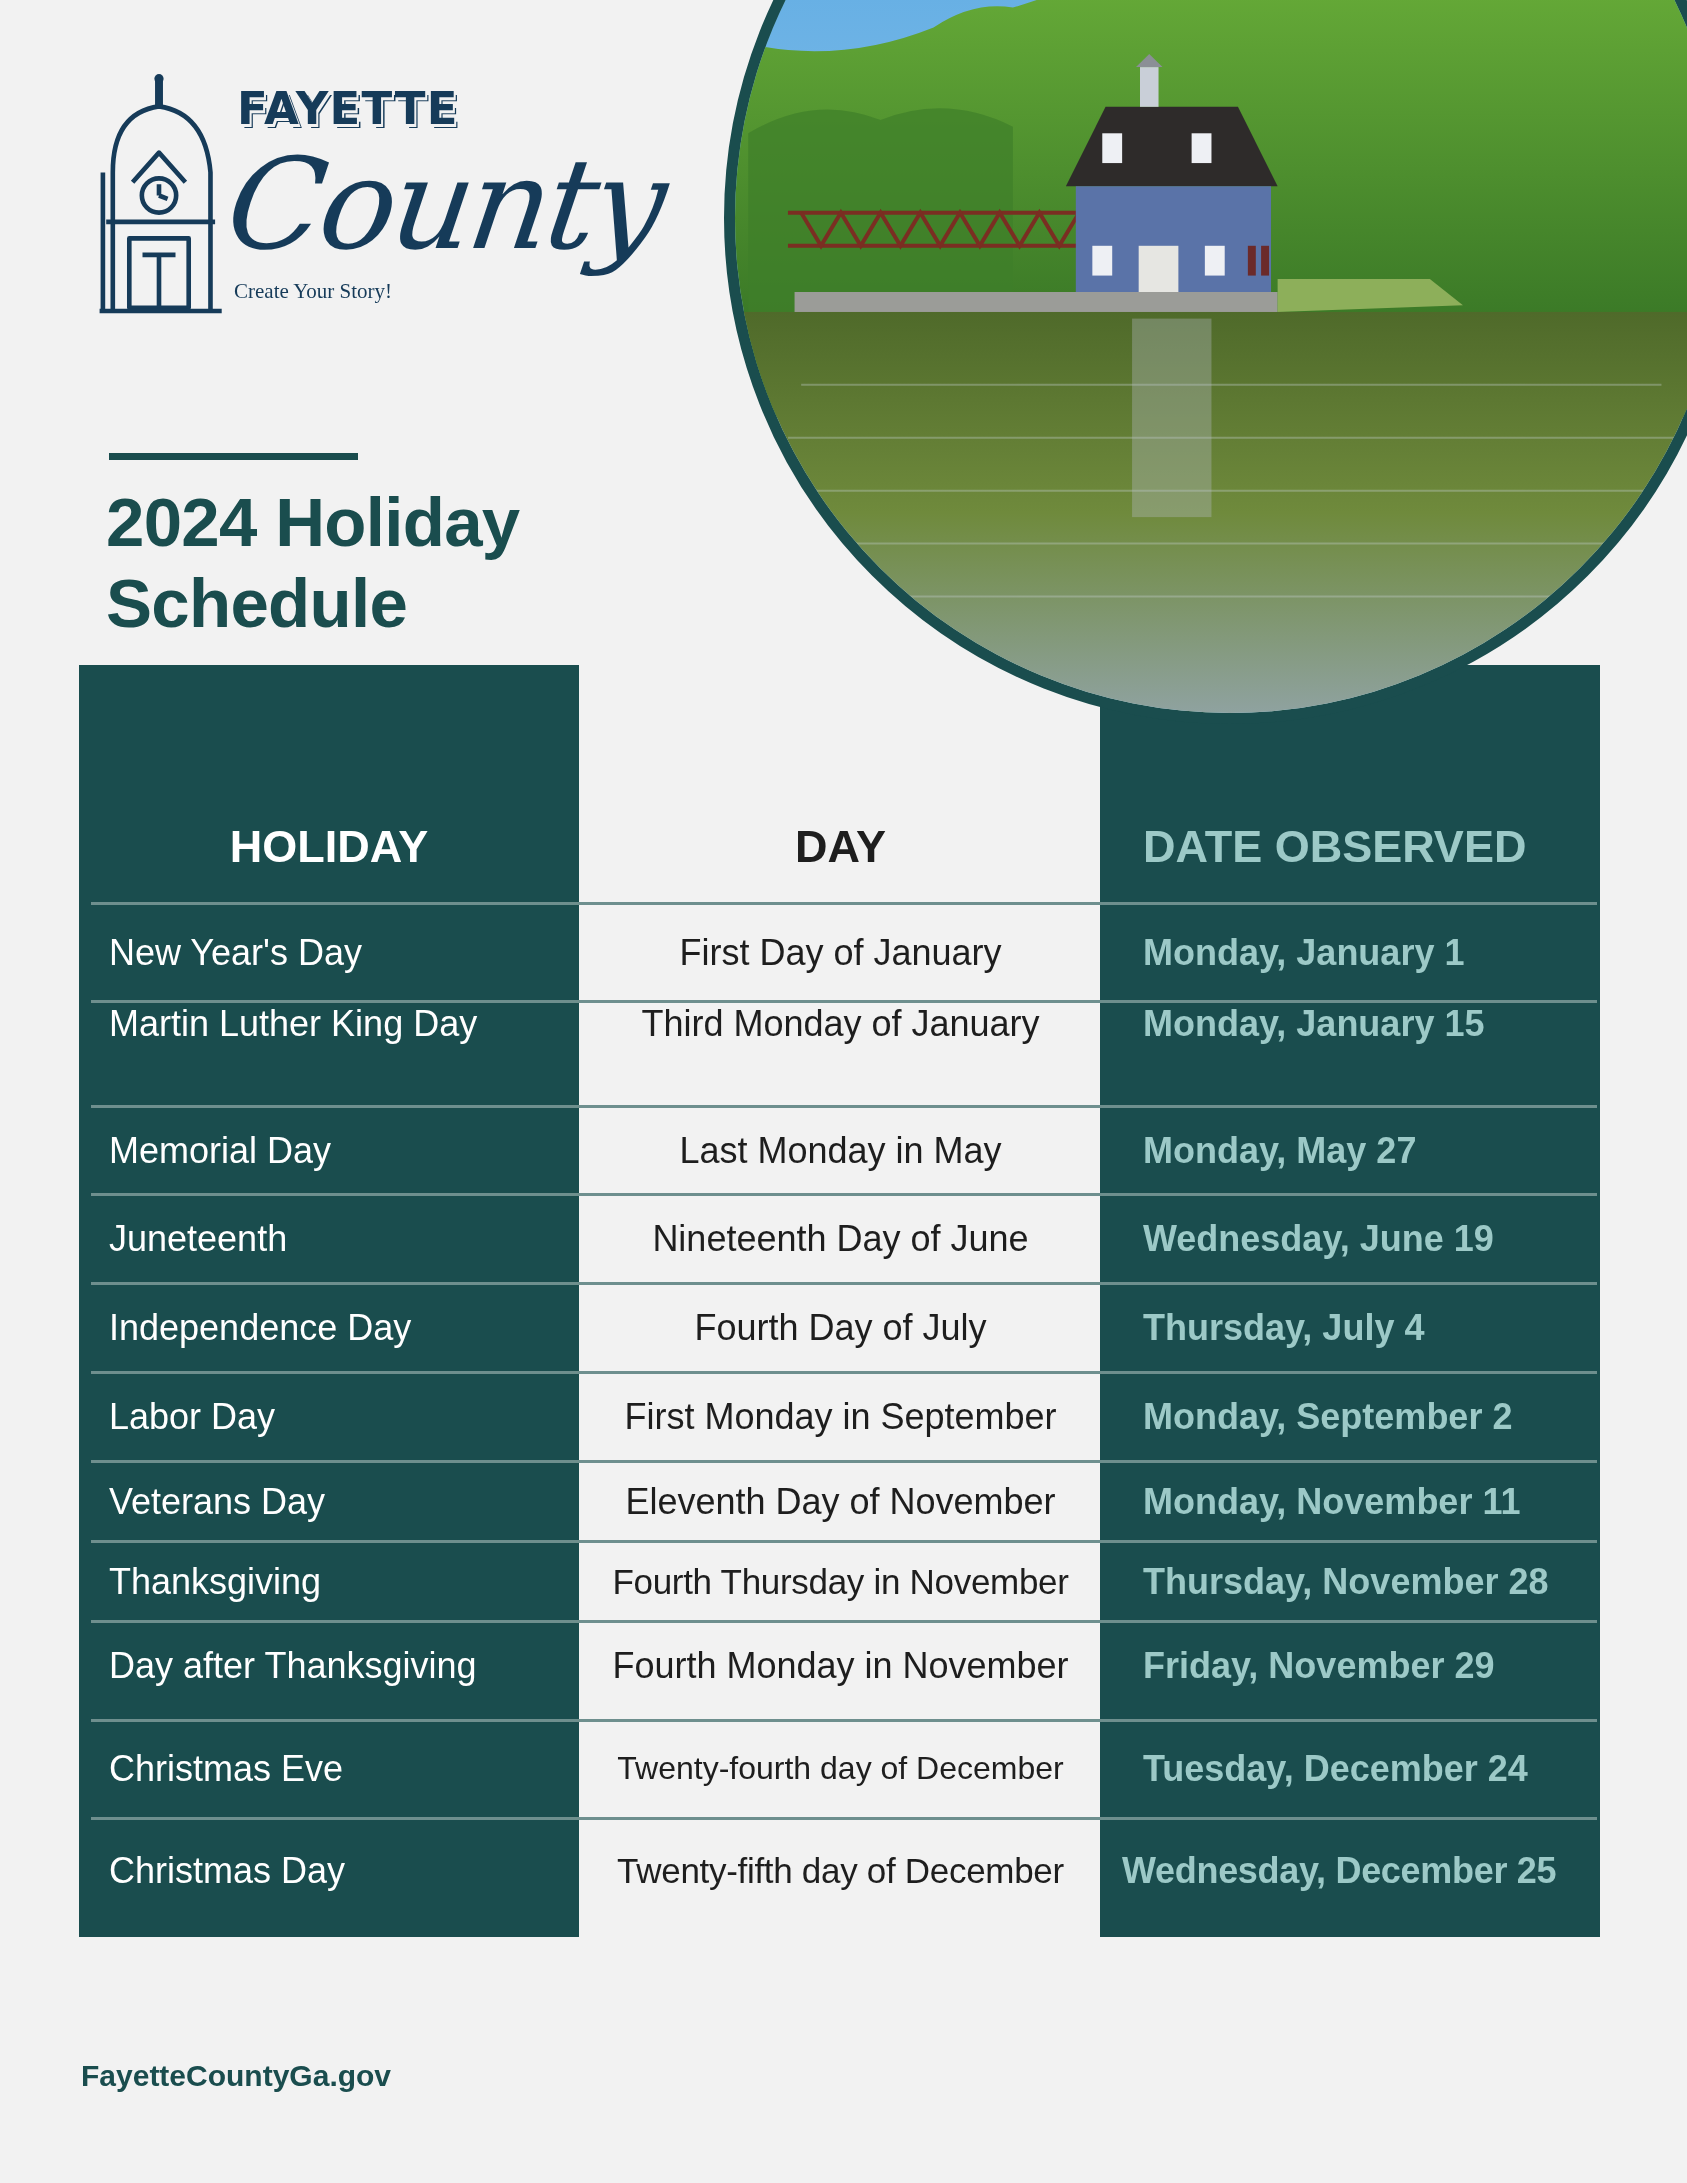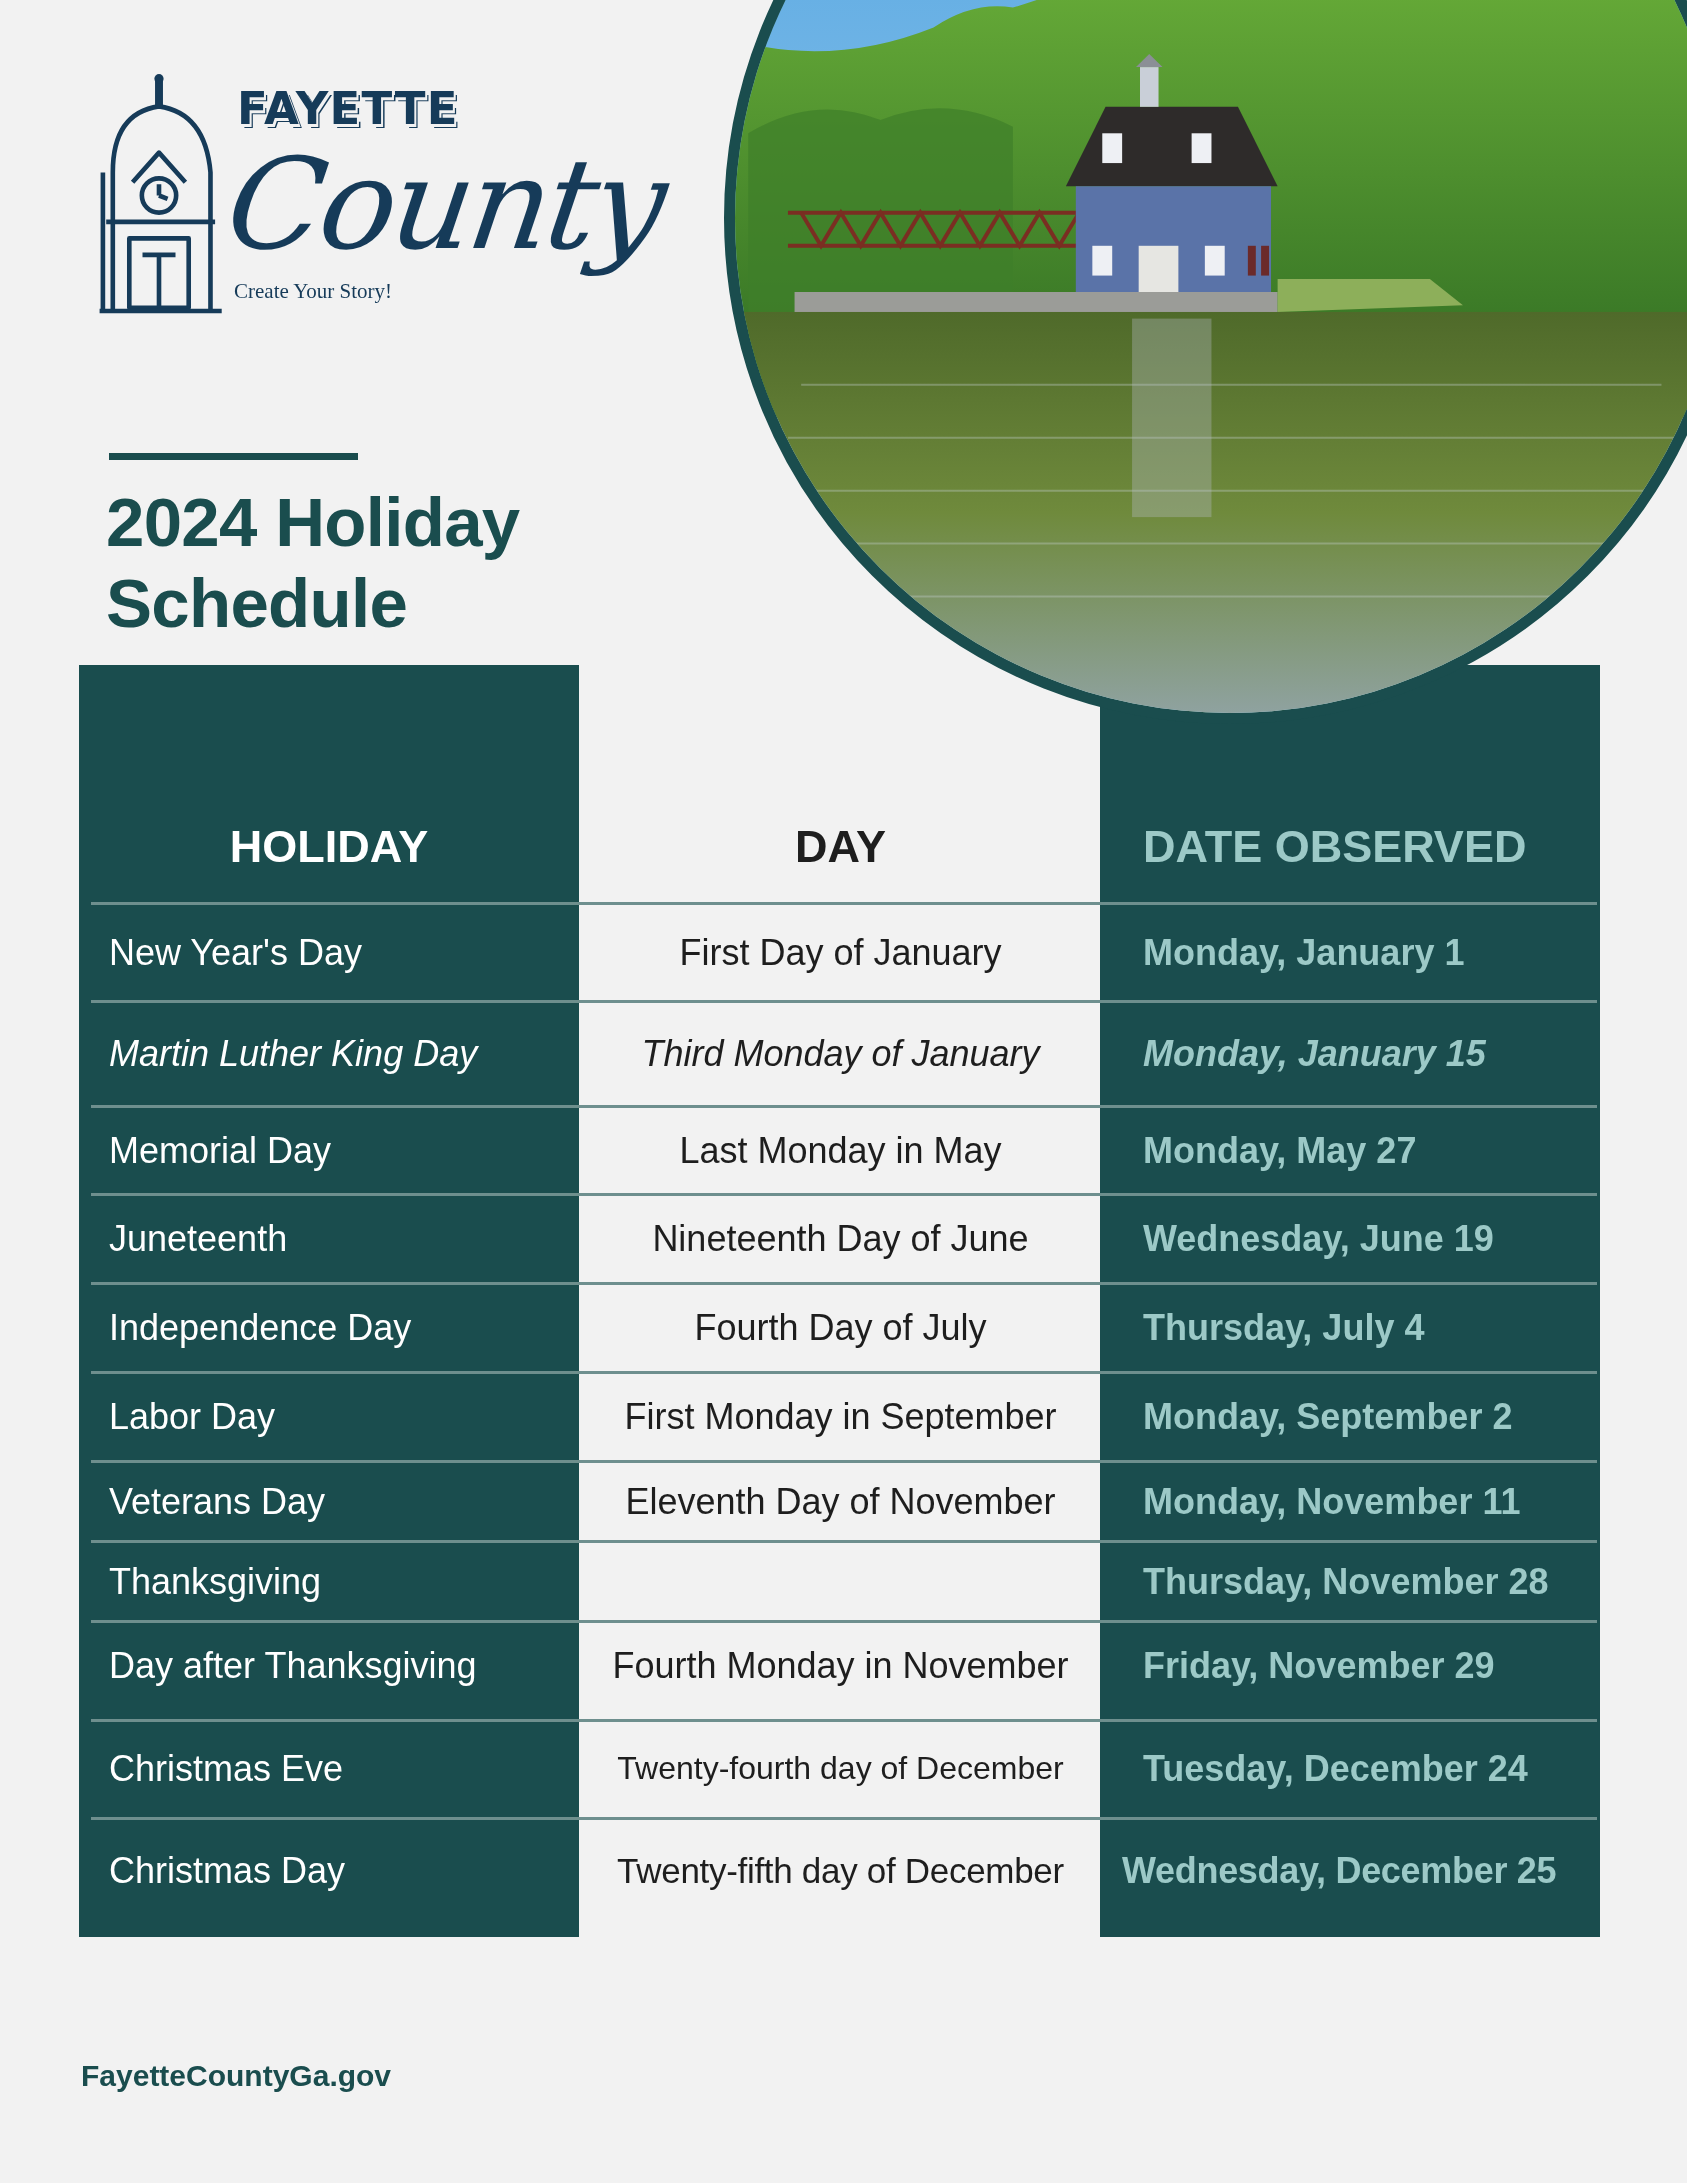--- a/index.html
+++ b/index.html
@@ -178,21 +178,21 @@
 <div class="divider" style="top:1540px;"></div>
 <div class="divider" style="top:1620px;"></div>
 <div class="divider" style="top:1719px;"></div>
 <div class="divider" style="top:1817px;"></div>
 
 <div class="row" style="top:905px;height:95px;">
   <div class="cell c-holiday">New Year's Day</div>
   <div class="cell c-day">First Day of January</div>
   <div class="cell c-date">Monday, January 1</div>
 </div>
-<div class="row" style="top:1002px;height:103px;font-style:italic;">
+<div class="row" style="top:972px;height:103px;">
   <div class="cell c-holiday">Martin Luther King Day</div>
   <div class="cell c-day">Third Monday of January</div>
   <div class="cell c-date">Monday, January 15</div>
 </div>
 <div class="row" style="top:1108px;height:85px;">
   <div class="cell c-holiday">Memorial Day</div>
   <div class="cell c-day">Last Monday in May</div>
   <div class="cell c-date">Monday, May 27</div>
 </div>
 <div class="row" style="top:1196px;height:86px;">
@@ -210,20 +210,21 @@
   <div class="cell c-day">First Monday in September</div>
   <div class="cell c-date">Monday, September 2</div>
 </div>
 <div class="row" style="top:1463px;height:77px;">
   <div class="cell c-holiday">Veterans Day</div>
   <div class="cell c-day">Eleventh Day of November</div>
   <div class="cell c-date">Monday, November 11</div>
 </div>
 <div class="row" style="top:1543px;height:77px;">
   <div class="cell c-holiday">Thanksgiving</div>
+  <div class="cell c-day tight">Fourth Thursday in November</div>
   <div class="cell c-date">Thursday, November 28</div>
 </div>
 <div class="row" style="top:1623px;height:86px;">
   <div class="cell c-holiday">Day after Thanksgiving</div>
   <div class="cell c-day">Fourth Monday in November</div>
   <div class="cell c-date">Friday, November 29</div>
 </div>
 <div class="row" style="top:1721px;height:95px;">
   <div class="cell c-holiday">Christmas Eve</div>
   <div class="cell c-day small">Twenty-fourth day of December</div>

